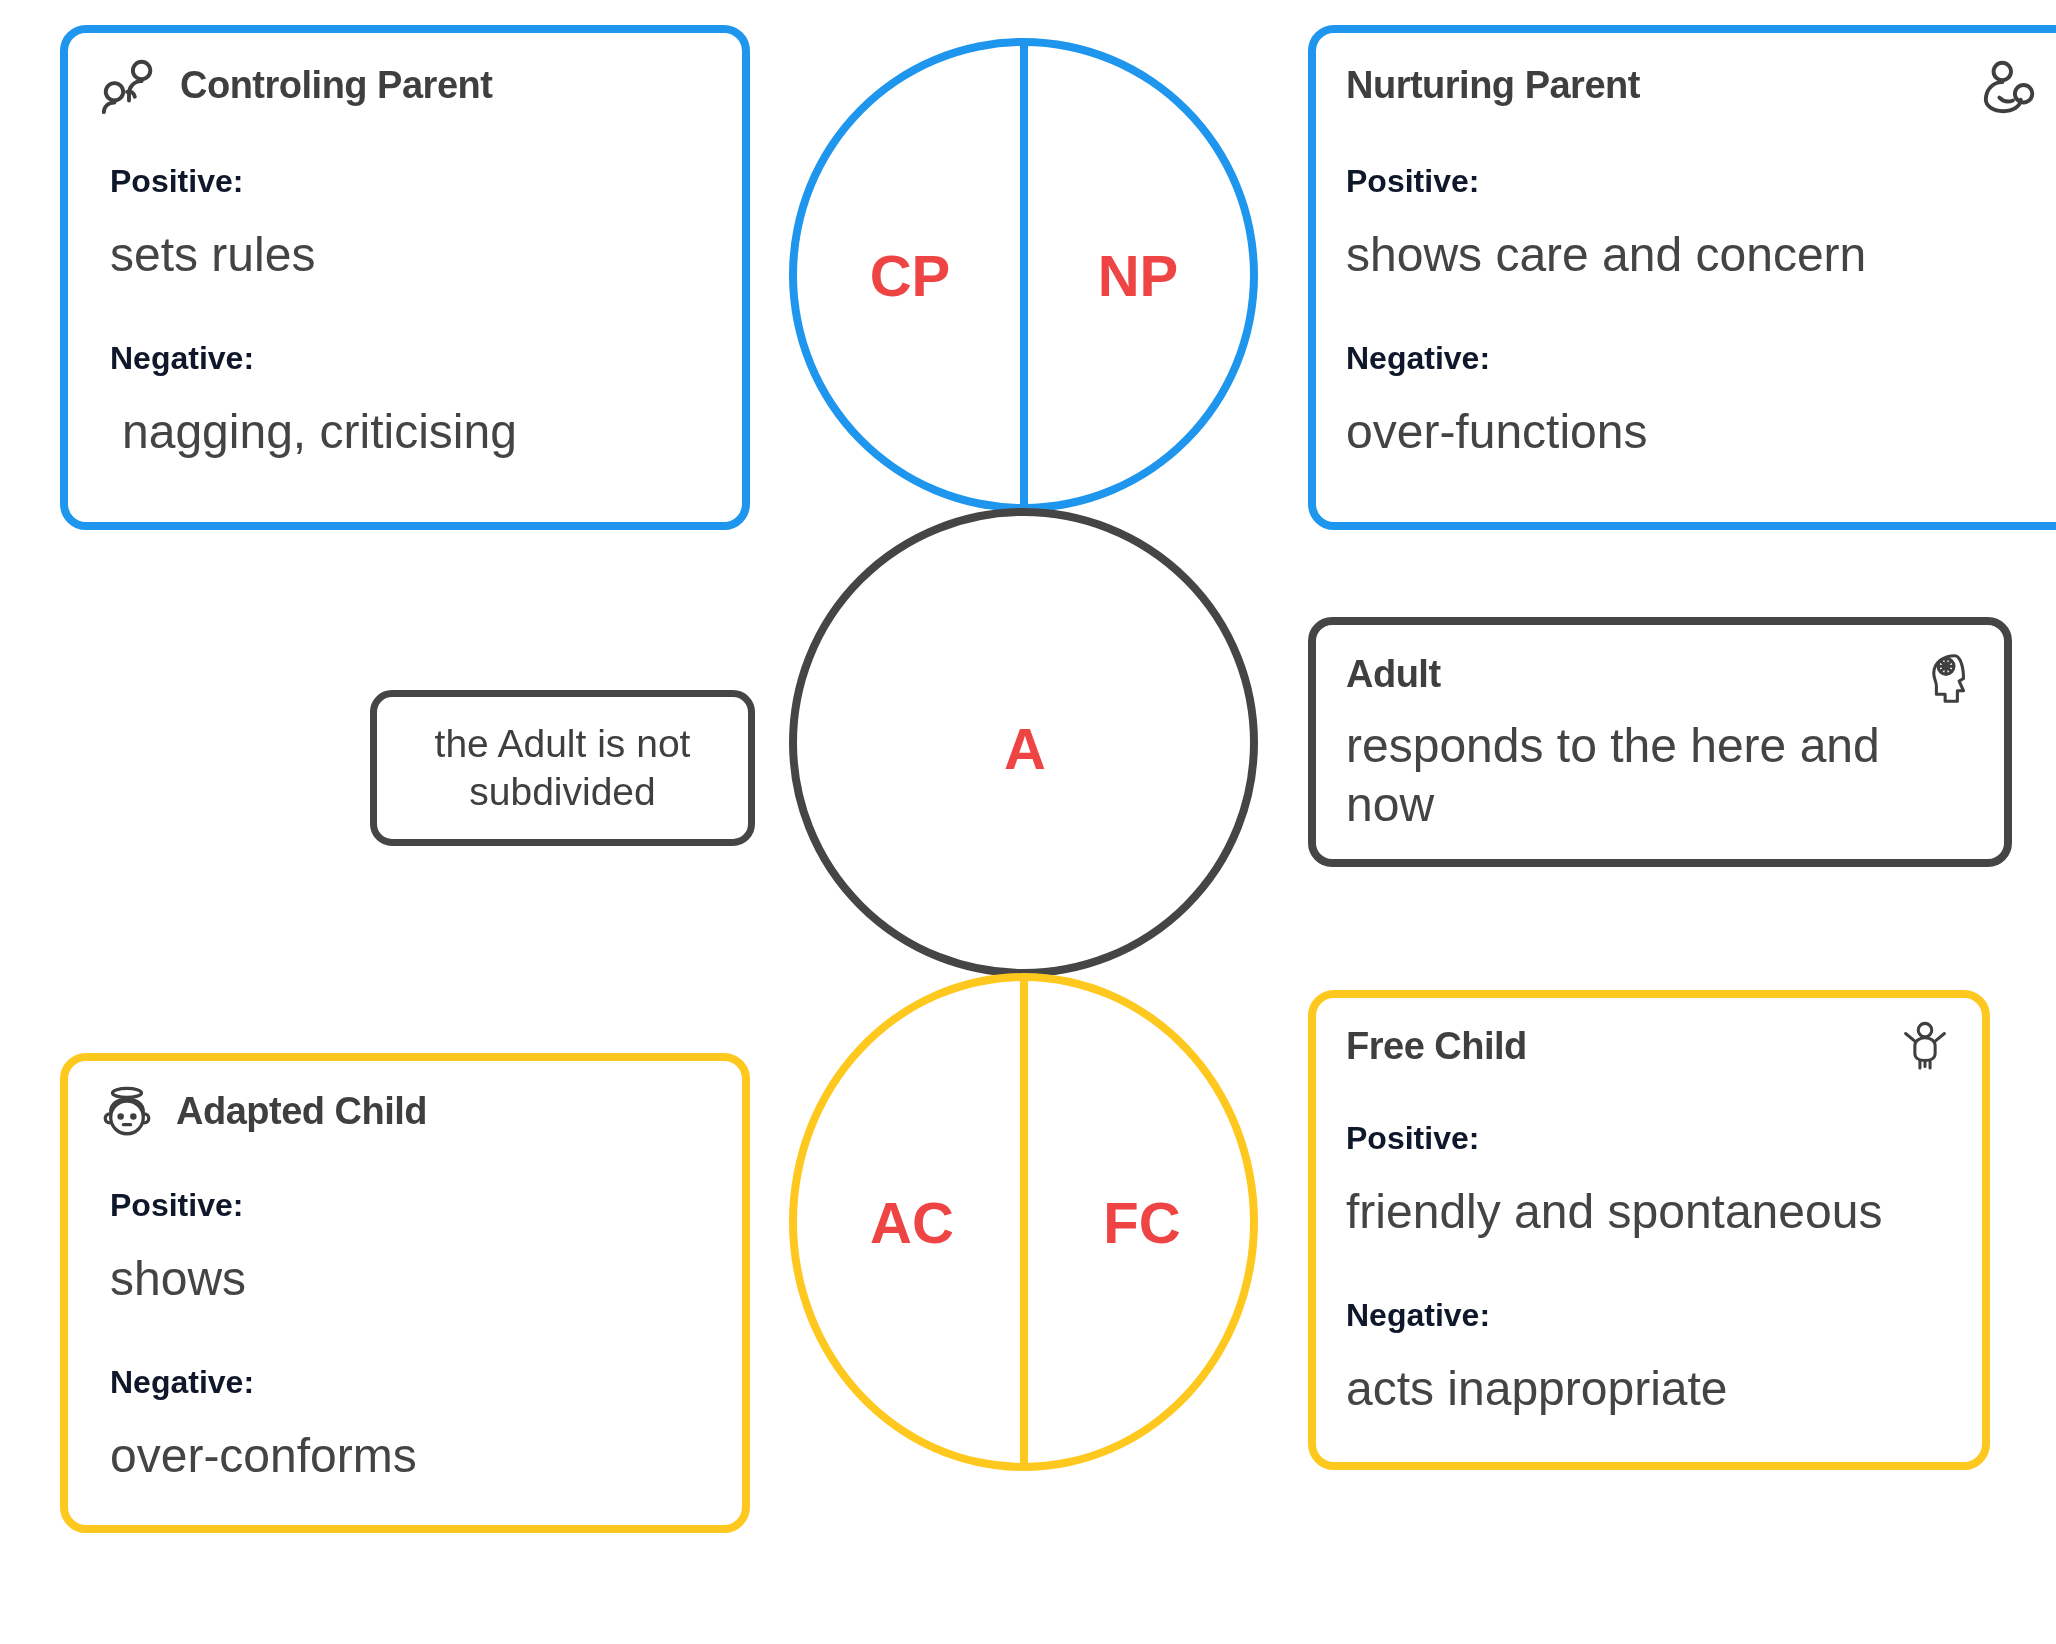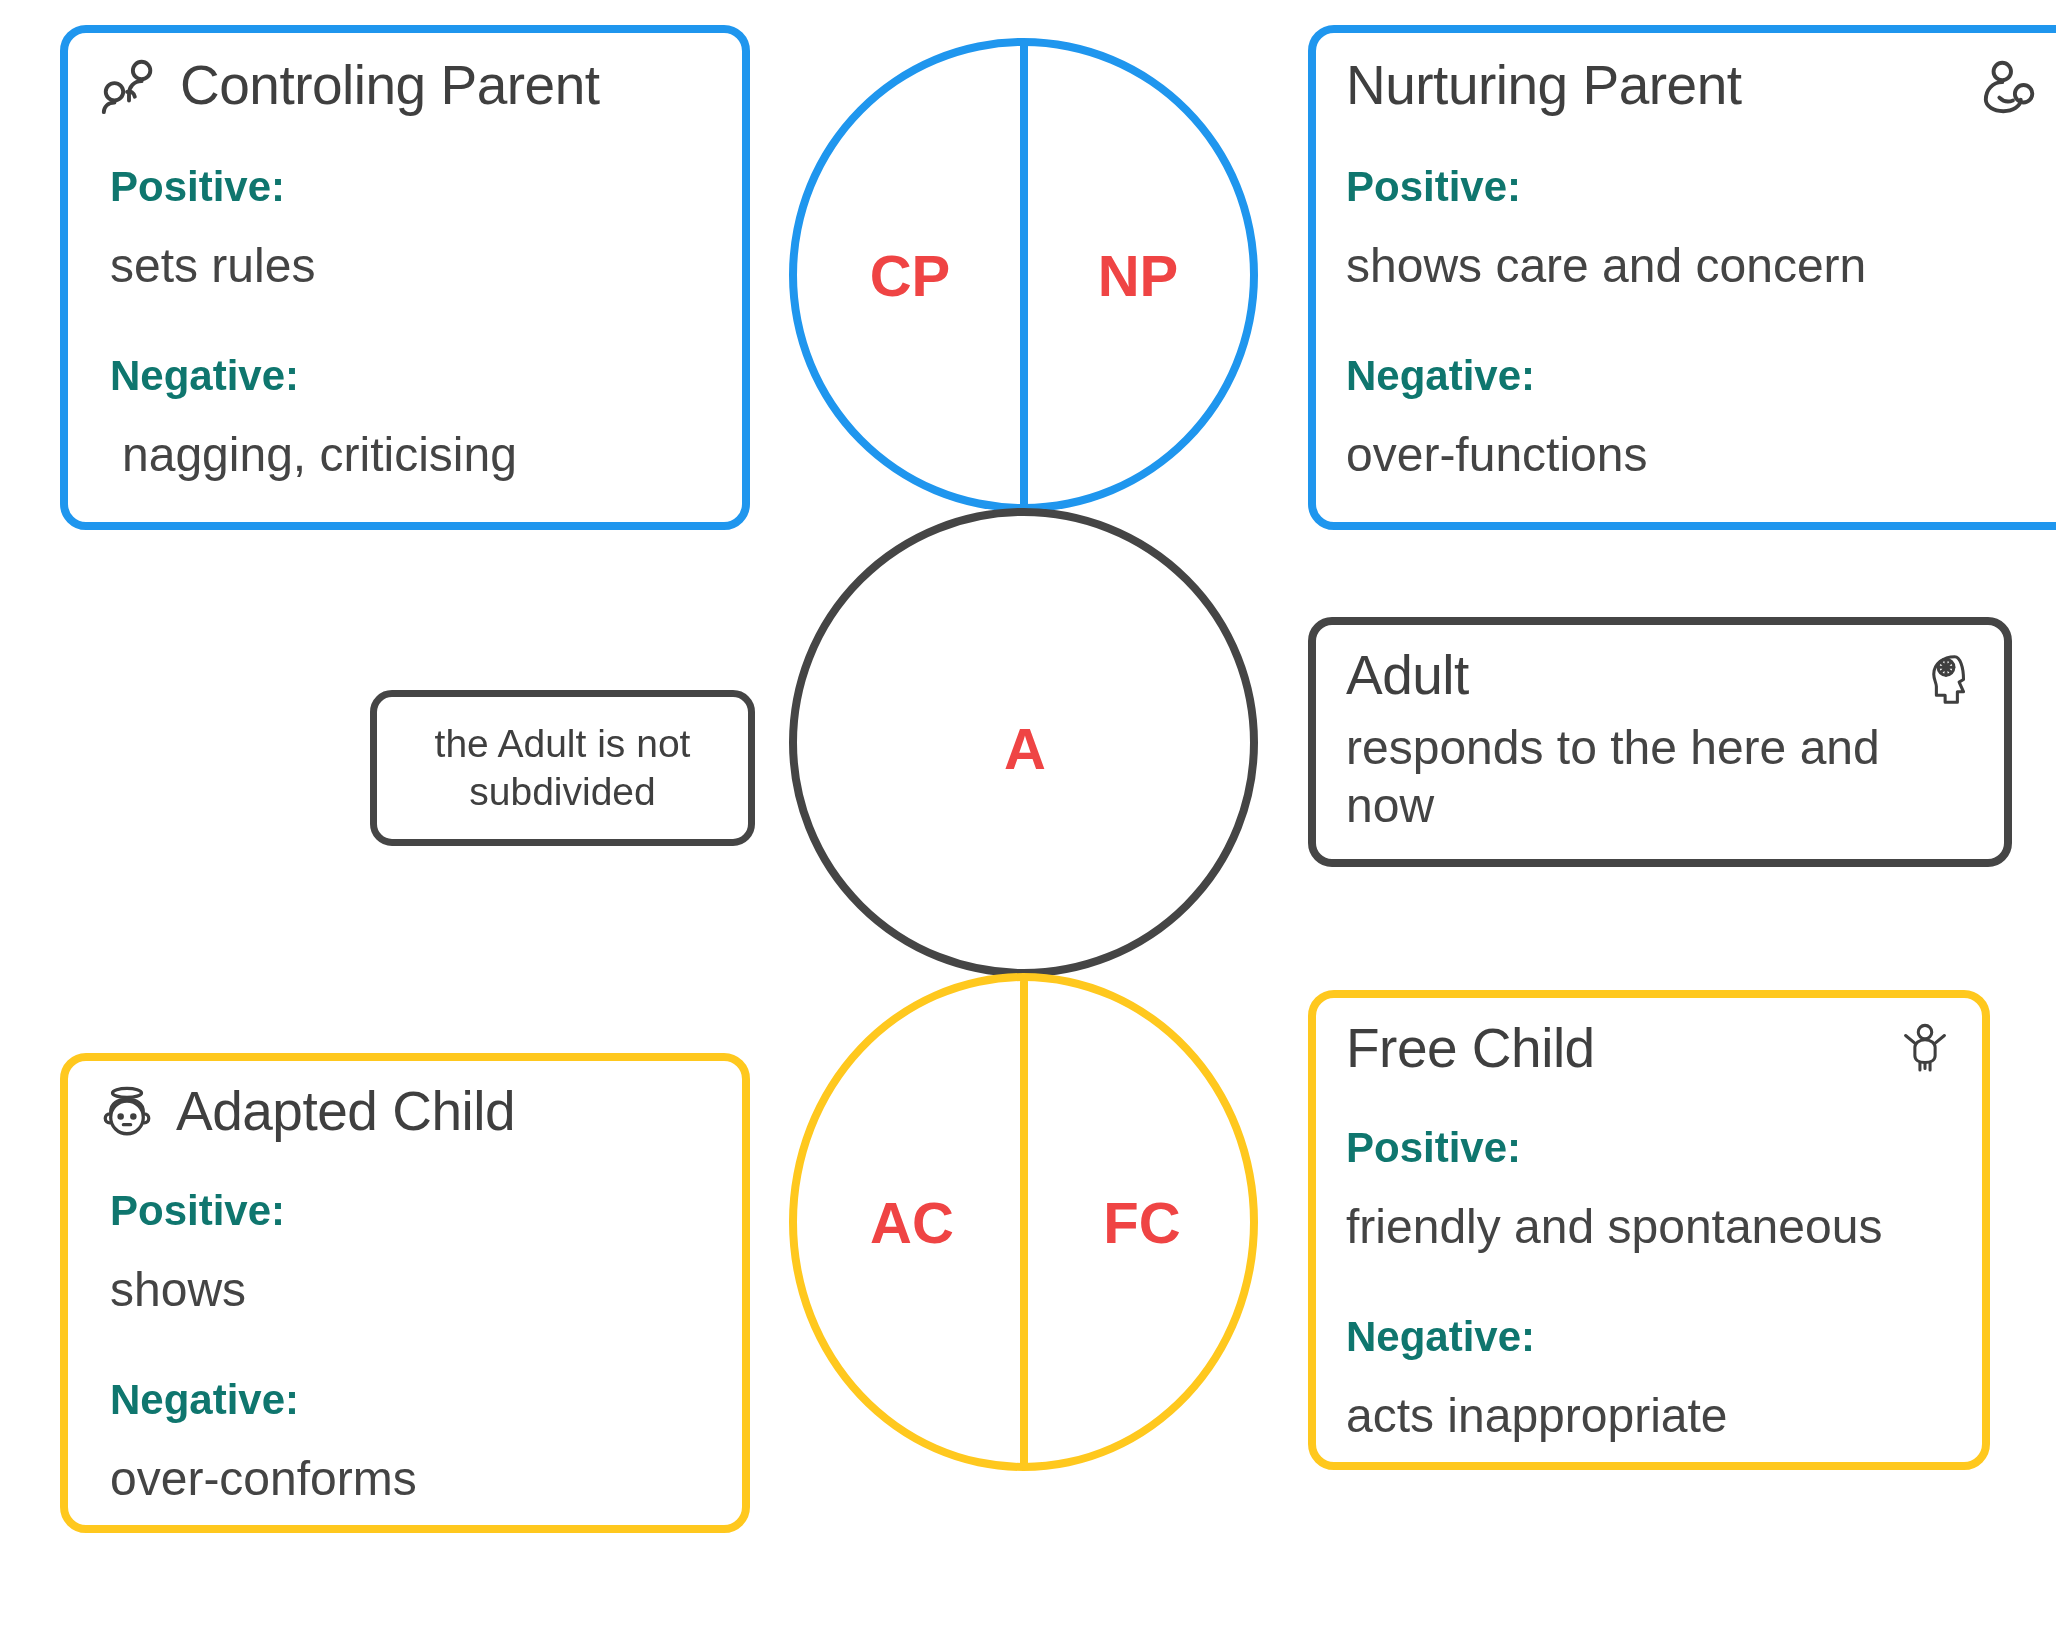--- a/index.html
+++ b/index.html
@@ -33,40 +33,40 @@
   .card.dark   { border-color: #454545; border-width: 8px; }
 
   .card-head {
     display: flex;
     align-items: center;
     gap: 20px;
   }
   .card-head.reverse { justify-content: space-between; }
 
   .card-title {
-    font-size: 55px;
-    font-weight: normal;
+    font-size: 38px;
+    font-weight: bold;
     color: #3f3f3f;
     line-height: 1.05;
     letter-spacing: -0.5px;
     white-space: nowrap;
   }
 
   .icon-box {
     width: 62px;
     height: 62px;
     flex: 0 0 62px;
     display: block;
   }
   .icon-box svg { display:block; width:100%; height:100%; }
 
   .lbl {
-    font-size: 42px;
+    font-size: 32px;
     font-weight: bold;
-    color: #0f766e;
+    color: #0f172a;
     line-height: 1.15;
   }
   .val {
     font-size: 48px;
     font-weight: normal;
     color: #444444;
     line-height: 1.22;
   }
 
   

